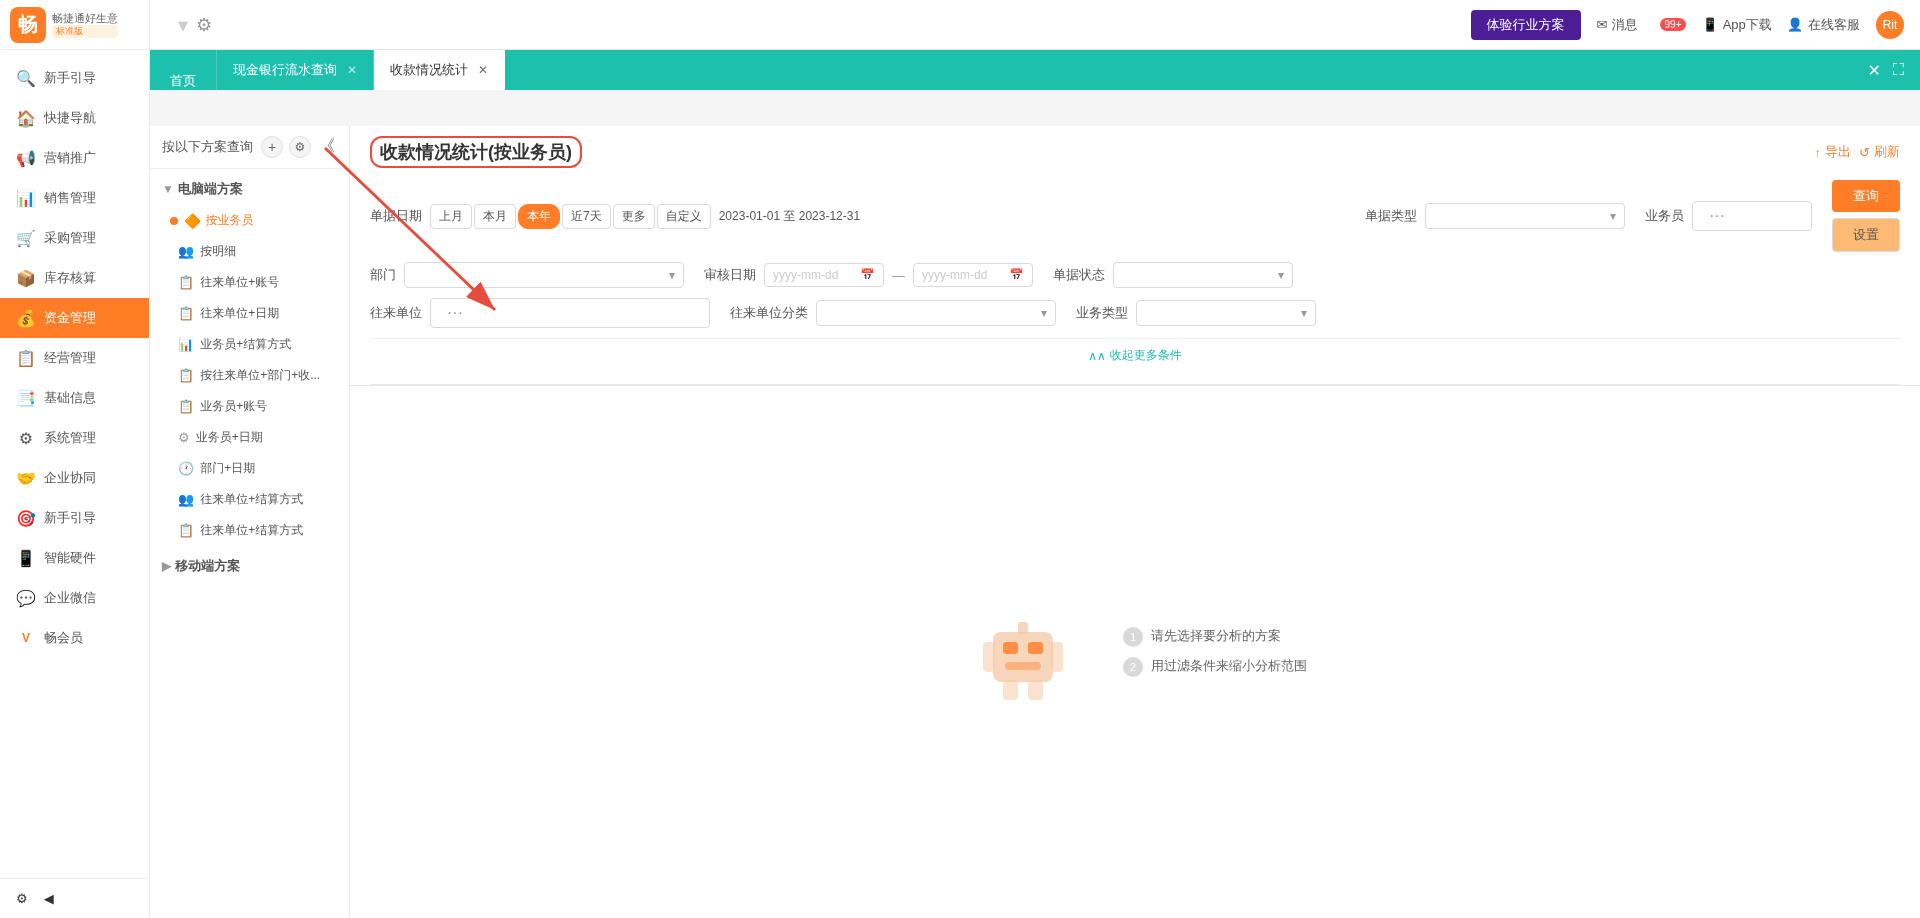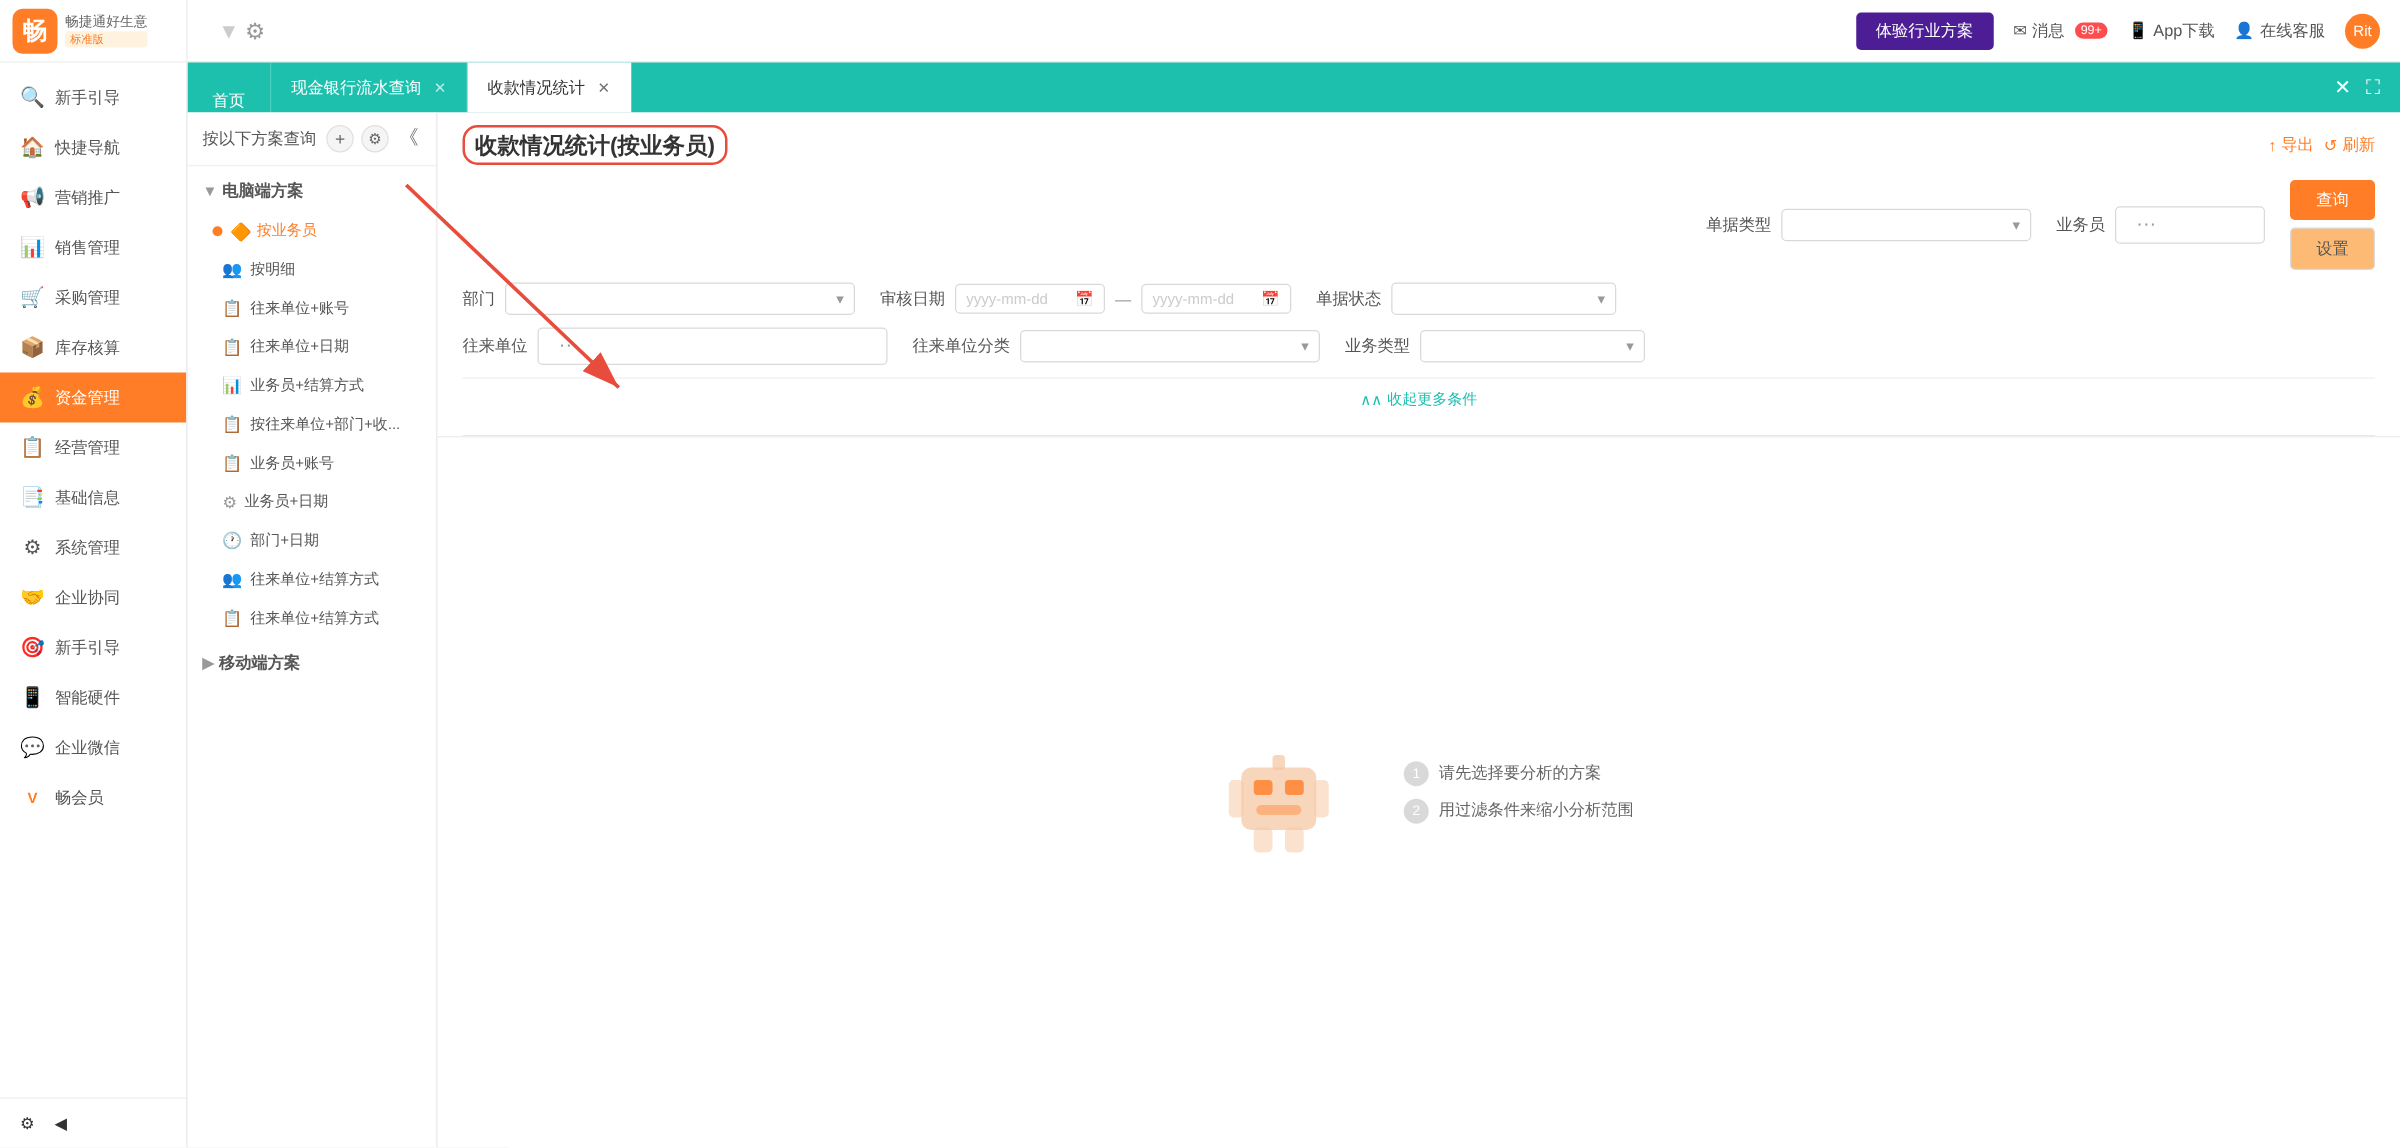--- a/index.html
+++ b/index.html
@@ -18,35 +18,35 @@
     .sidebar-footer { padding: 12px 16px; display: flex; align-items: center; border-top: 1px solid #f0f0f0; gap: 16px; }
 
     
     .main { flex: 1; display: flex; flex-direction: column; overflow: hidden; }
 
     
     .topbar { height: 50px; background: #fff; display: flex; align-items: center; padding: 0 16px; border-bottom: 1px solid #e8e8e8; gap: 12px; }
     .topbar-breadcrumb { font-size: 12px; color: #999; }
     .topbar-actions { margin-left: auto; display: flex; align-items: center; gap: 16px; }
     .topbar-btn { display: flex; align-items: center; gap: 4px; cursor: pointer; color: #555; font-size: 13px; }
-    .badge { background: #ff4d4f; color: white; border-radius: 10px; font-size: 10px; padding: 1px 5px; margin-left: 4px; }
+    .badge { background: #ff4d4f; color: white; border-radius: 10px; font-size: 10px; padding: 1px 5px; margin-left: 18px; }
     .trial-btn { background: #4c1d95; color: white; padding: 6px 16px; border-radius: 4px; cursor: pointer; font-size: 13px; border: none; }
     .user-avatar { width: 28px; height: 28px; background: #ff7d26; border-radius: 50%; display: flex; align-items: center; justify-content: center; color: white; font-size: 12px; }
 
     
     .tabbar { height: 40px; background: #1dbfad; display: flex; align-items: center; padding: 0 0 0 0; }
     .tab { height: 40px; display: flex; align-items: center; padding: 0 16px; cursor: pointer; color: white; font-size: 13px; gap: 6px; border-right: 1px solid rgba(255,255,255,0.2); }
     .tab.home { padding: 0 20px; align-items: flex-end; }
     .tab.active { background: white; color: #333; }
     .tab-close { font-size: 12px; opacity: 0.7; margin-left: 4px; }
     .tab-spacer { flex: 1; }
     .tab-window-btns { display: flex; align-items: center; gap: 12px; padding: 0 16px; }
 
     
-    .content { flex: 1; display: flex; overflow: hidden; background: #f5f5f5; }
+    .content { flex: 1; display: flex; overflow: hidden; background: #f5f5f5; margin-top: 36px; }
 
     
     .left-panel { width: 200px; background: #fff; border-right: 1px solid #e8e8e8; overflow-y: auto; flex-shrink: 0; }
     .left-panel-header { display: flex; align-items: center; padding: 10px 12px; border-bottom: 1px solid #f0f0f0; font-size: 13px; color: #555; }
     .left-panel-header .panel-title { flex: 1; }
     .left-panel-header .panel-actions { display: flex; gap: 6px; }
     .panel-action-btn { width: 22px; height: 22px; border-radius: 50%; background: #f5f5f5; display: flex; align-items: center; justify-content: center; cursor: pointer; color: #666; font-size: 14px; border: 1px solid #e0e0e0; }
     .arrow-btn { width: 20px; height: 20px; display: flex; align-items: center; justify-content: center; cursor: pointer; color: #666; font-size: 16px; }
 
     .tree-section { padding: 4px 0; }
@@ -312,20 +312,32 @@
             <button class="refresh-btn">
               <span>↺</span>
               <span>刷新</span>
             </button>
           </div>
         </div>
 
         <div class="filter-area" style="padding: 0 0 12px 0;">
 
           <div class="filter-row" style="margin-bottom:10px;">
+            <div class="filter-item">
+              <span class="filter-label">单据日期</span>
+              <div class="date-btn-group">
+                <button class="date-btn">上月</button>
+                <button class="date-btn">本月</button>
+                <button class="date-btn active">本年</button>
+                <button class="date-btn">近7天</button>
+                <button class="date-btn">更多</button>
+                <button class="date-btn">自定义</button>
+              </div>
+              <span class="date-range-text">2023-01-01 至 2023-12-31</span>
+            </div>
             <div class="filter-item" style="margin-left:auto;">
               <span class="filter-label">单据类型</span>
               <div class="filter-dropdown" style="min-width:200px;">
                 <span></span>
                 <span class="chevron">▾</span>
               </div>
             </div>
             <div class="filter-item">
               <span class="filter-label">业务员</span>
               <div class="filter-dropdown" style="min-width:120px;">

